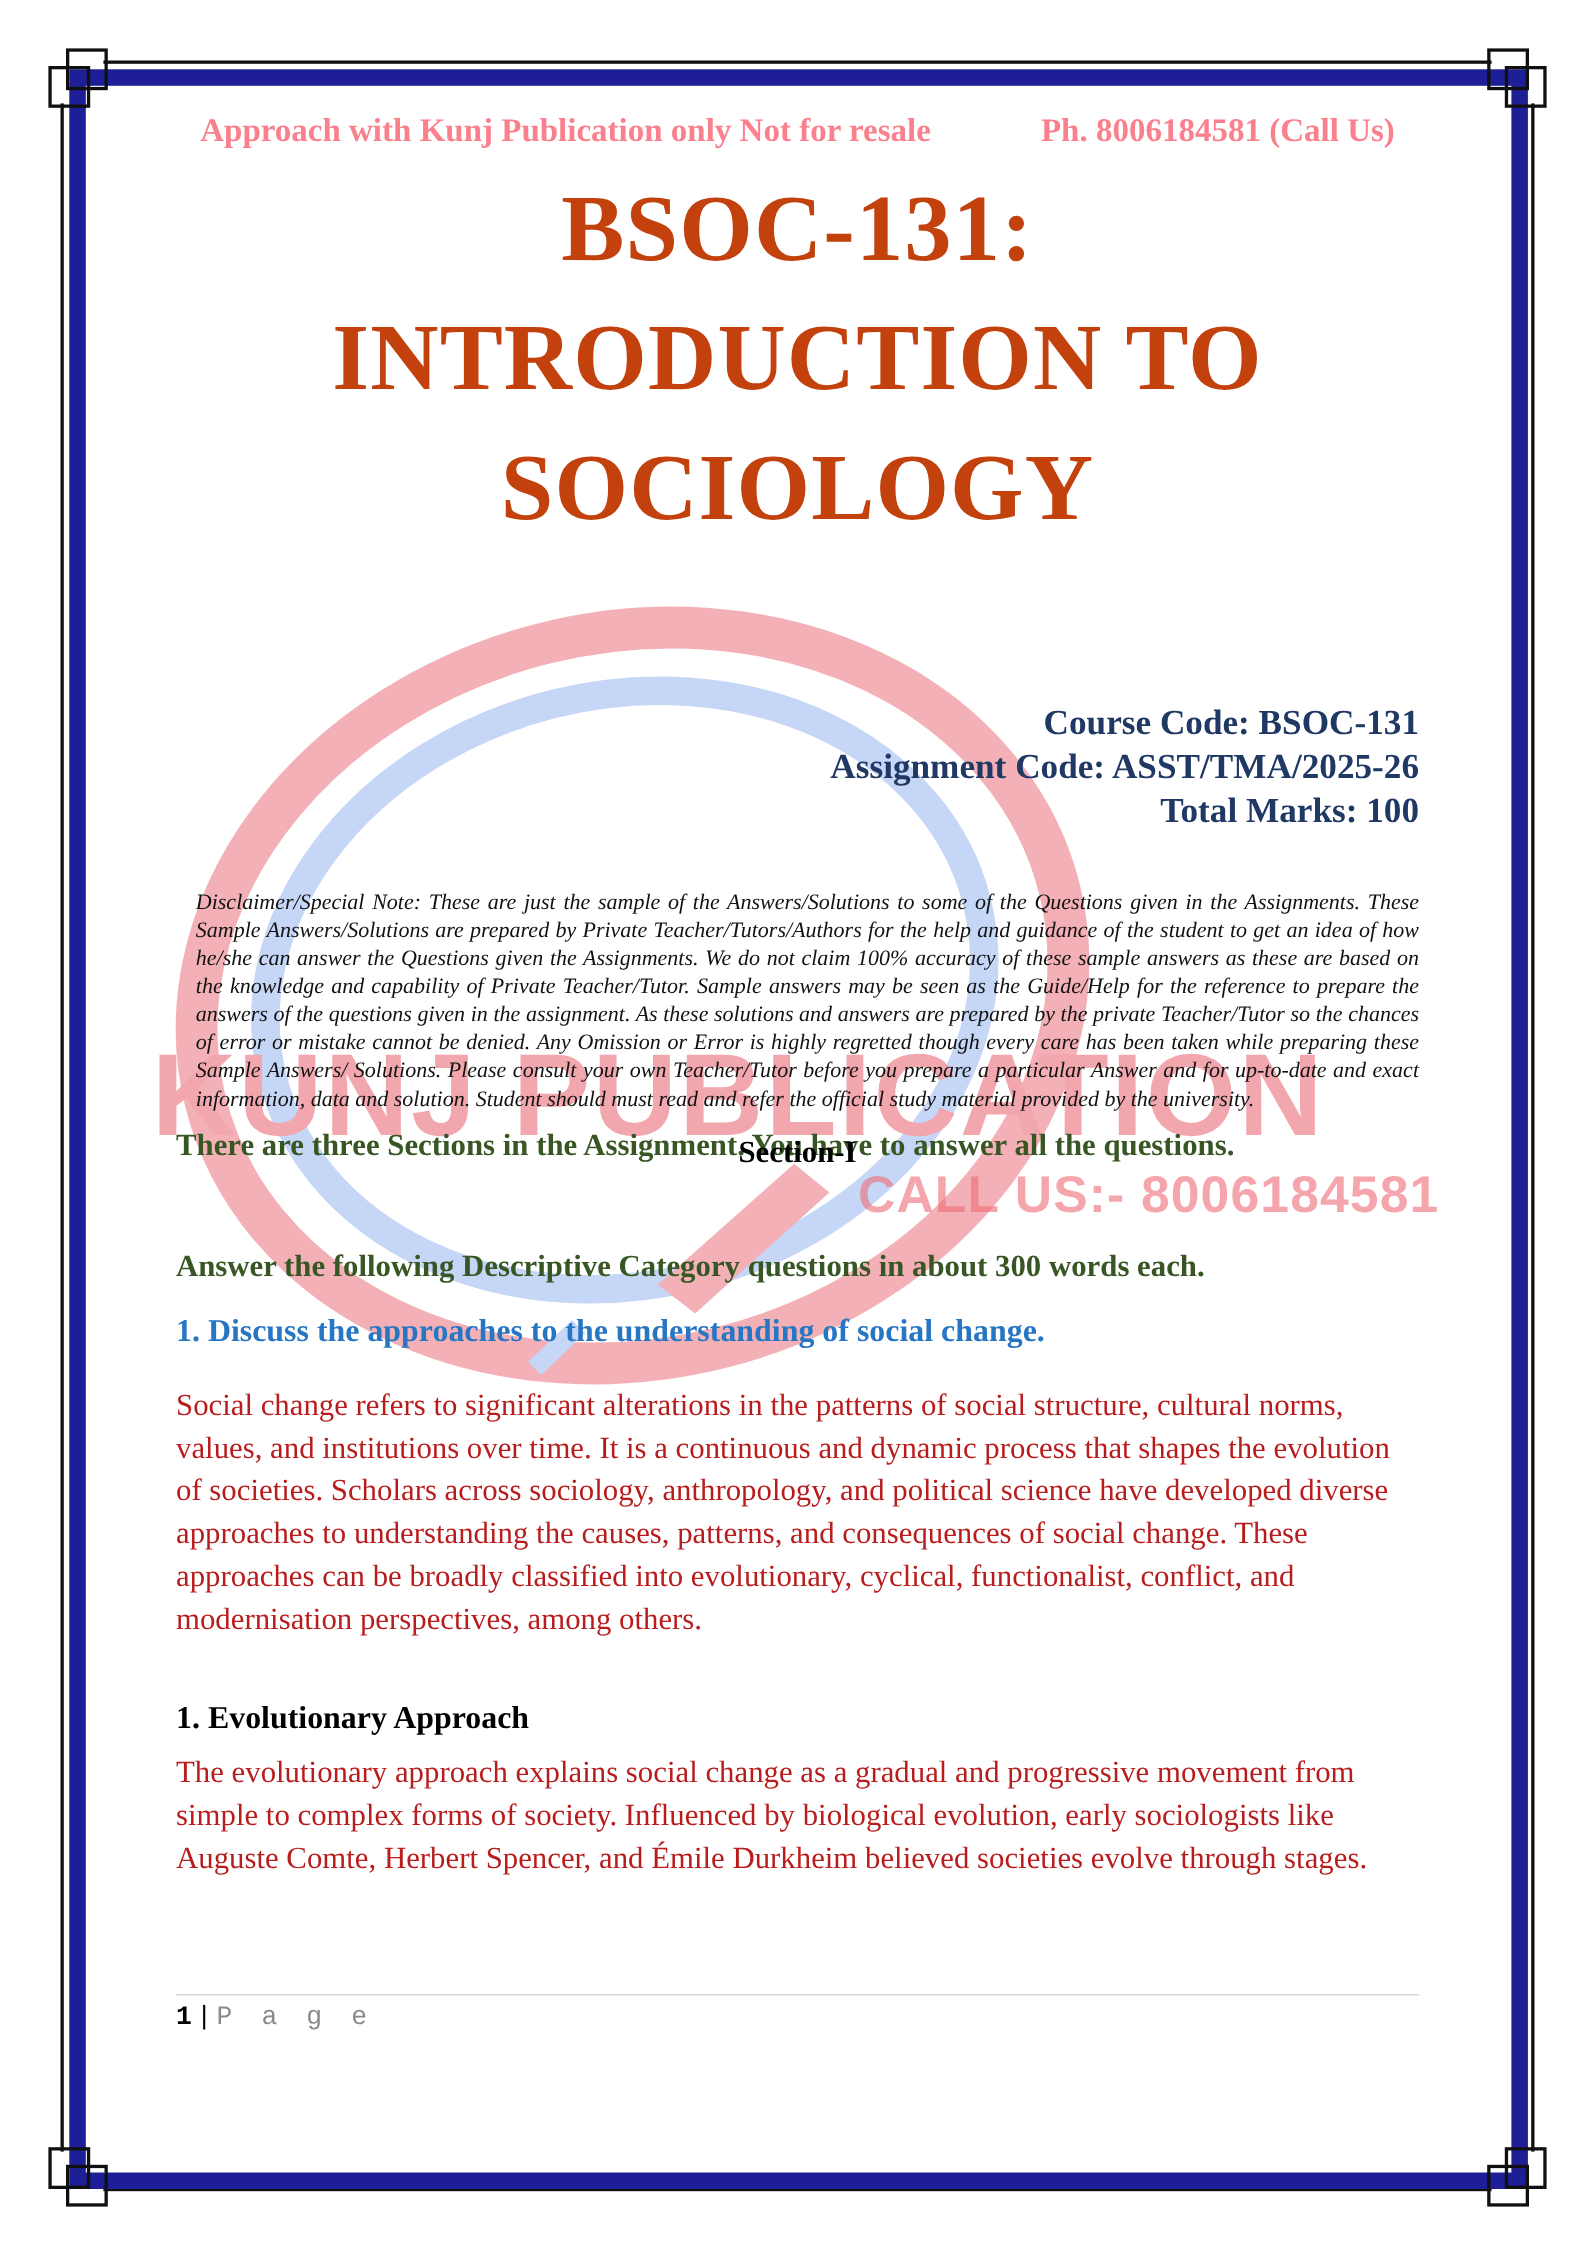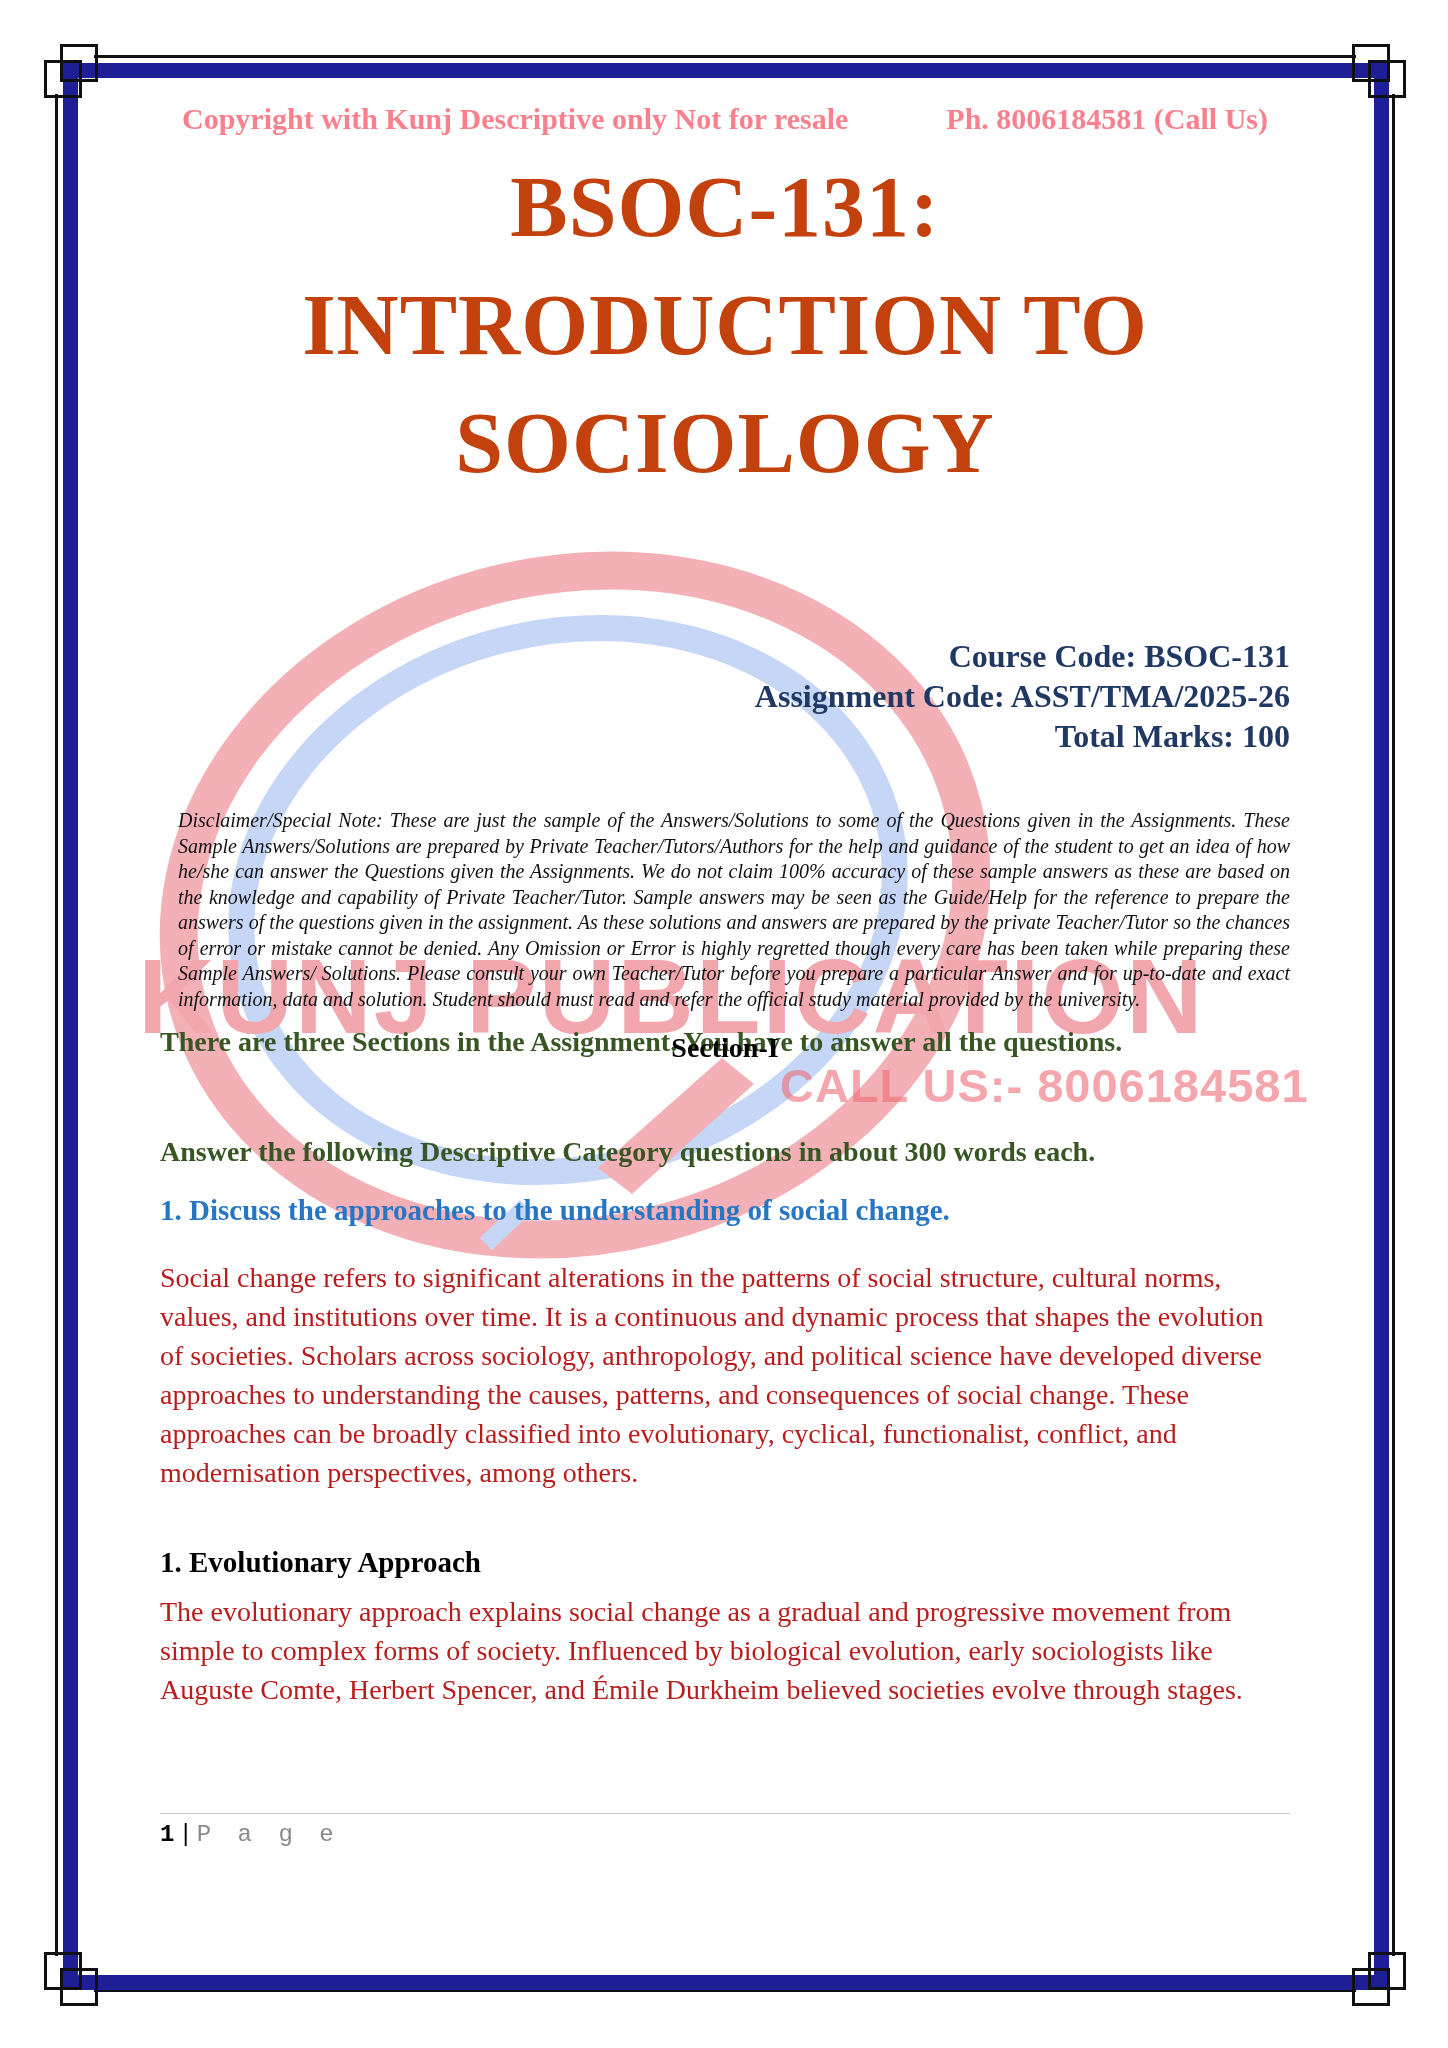--- a/index.html
+++ b/index.html
@@ -94,21 +94,21 @@
       <polygon points="480,1238 520,1200 532,1212 492,1250" fill="#bccff5"></polygon>
     </g>
   </svg>
   <div class="wm-brand">KUNJ PUBLICATION</div>
   <div class="wm-call">CALL US:- 8006184581</div>
 </div>
 
 <div class="content">
 
   <div class="blk hdr">
-    <span>Copyright with Kunj Descriptive only Not for resale</span>
+    <span>Approach with Kunj Publication only Not for resale</span>
     <span>Ph. 8006184581 (Call Us)</span>
   </div>
 
   <div class="blk doc-title">BSOC-131:
 INTRODUCTION TO
 SOCIOLOGY</div>
 
   <div class="blk meta">
     <div>Course Code: BSOC-131</div>
     <div>Assignment Code: ASST/TMA/2025-26</div>

